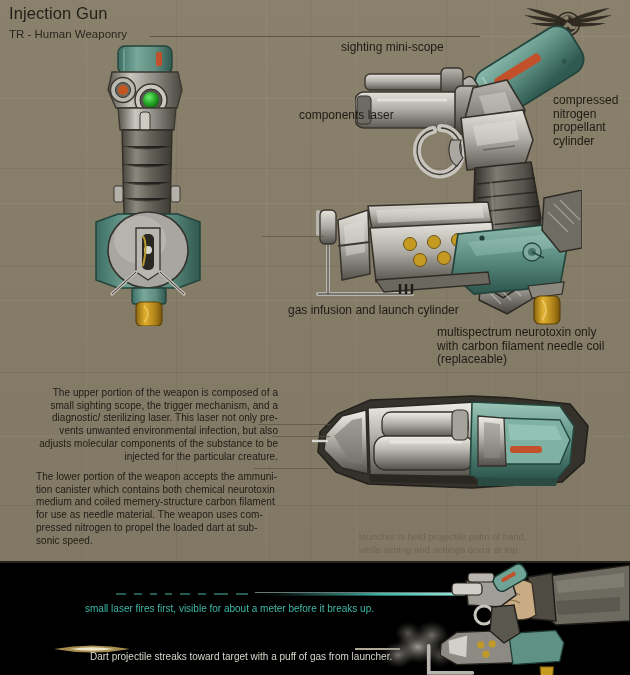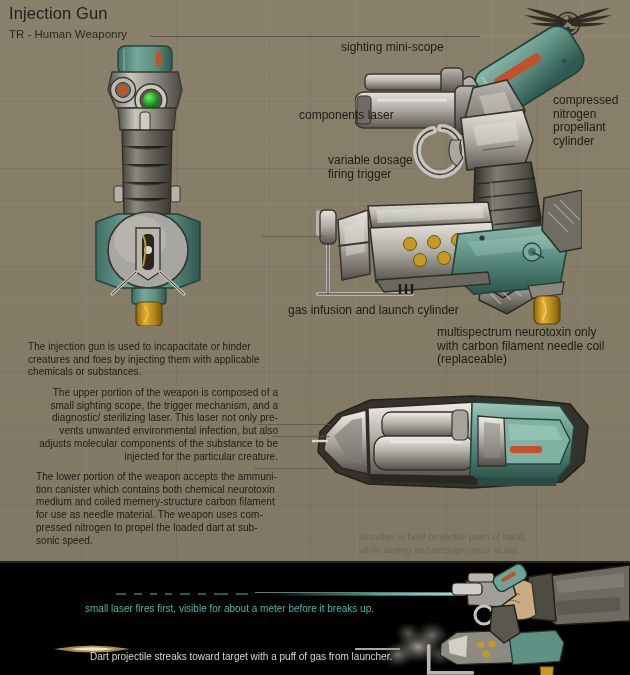--- a/index.html
+++ b/index.html
@@ -363,34 +363,29 @@
   </div>
 
   <div class="leader" style="left:150px;top:36px;width:330px;"></div>
   <div class="leader thin" style="left:262px;top:236px;width:62px;"></div>
   <div class="leader thin" style="left:272px;top:436px;width:58px;"></div>
   <div class="leader thin" style="left:258px;top:424px;width:72px;"></div>
   <div class="leader thin" style="left:254px;top:468px;width:74px;"></div>
 
   <div class="lbl" style="left:341px;top:41px;">sighting mini-scope</div>
   <div class="lbl" style="left:299px;top:109px;">components laser</div>
-  <div class="lbl" style="left:328px;top:154px;">variable dosage
-firing trigger</div>
   <div class="lbl" style="left:553px;top:94px;">compressed
 nitrogen
 propellant
 cylinder</div>
   <div class="lbl" style="left:288px;top:304px;">gas infusion and launch cylinder</div>
   <div class="lbl" style="left:437px;top:326px;">multispectrum neurotoxin only
 with carbon filament needle coil
 (replaceable)</div>
 
-  <div class="body-txt" style="left:28px;top:341px;width:250px;">The injection gun is used to incapacitate or hinder
-creatures and foes by injecting them with applicable
-chemicals or substances.</div>
   <div class="body-txt" style="left:28px;top:387px;width:250px;text-align:right;">The upper portion of the weapon is composed of a
 small sighting scope, the trigger mechanism, and a
 diagnostic/ sterilizing laser. This laser not only pre-
 vents unwanted environmental infection, but also
 adjusts molecular components of the substance to be
 injected for the particular creature.</div>
   <div class="body-txt" style="left:28px;top:471px;width:252px;margin-left:8px;">The lower portion of the weapon accepts the ammuni-
 tion canister which contains both chemical neurotoxin
 medium and coiled memery-structure carbon filament
 for use as needle material. The weapon uses com-

